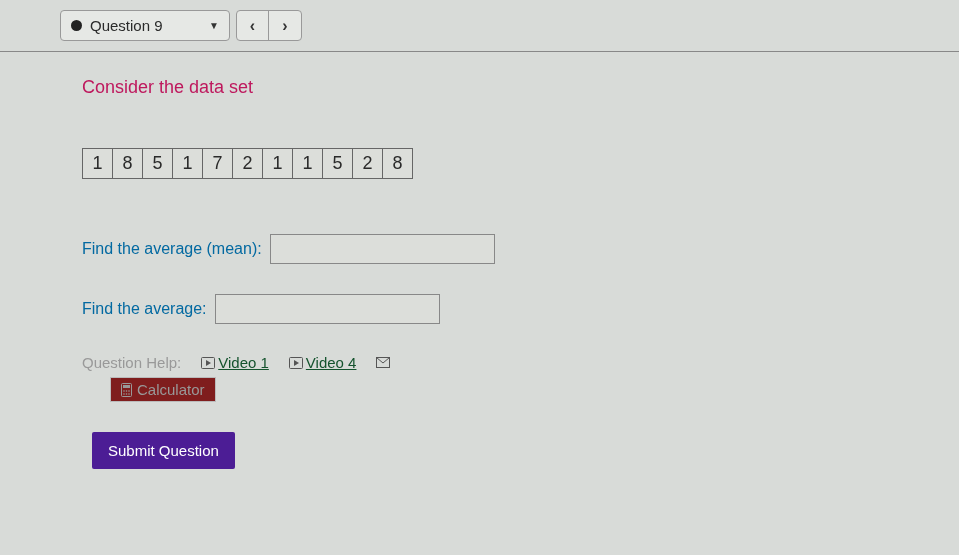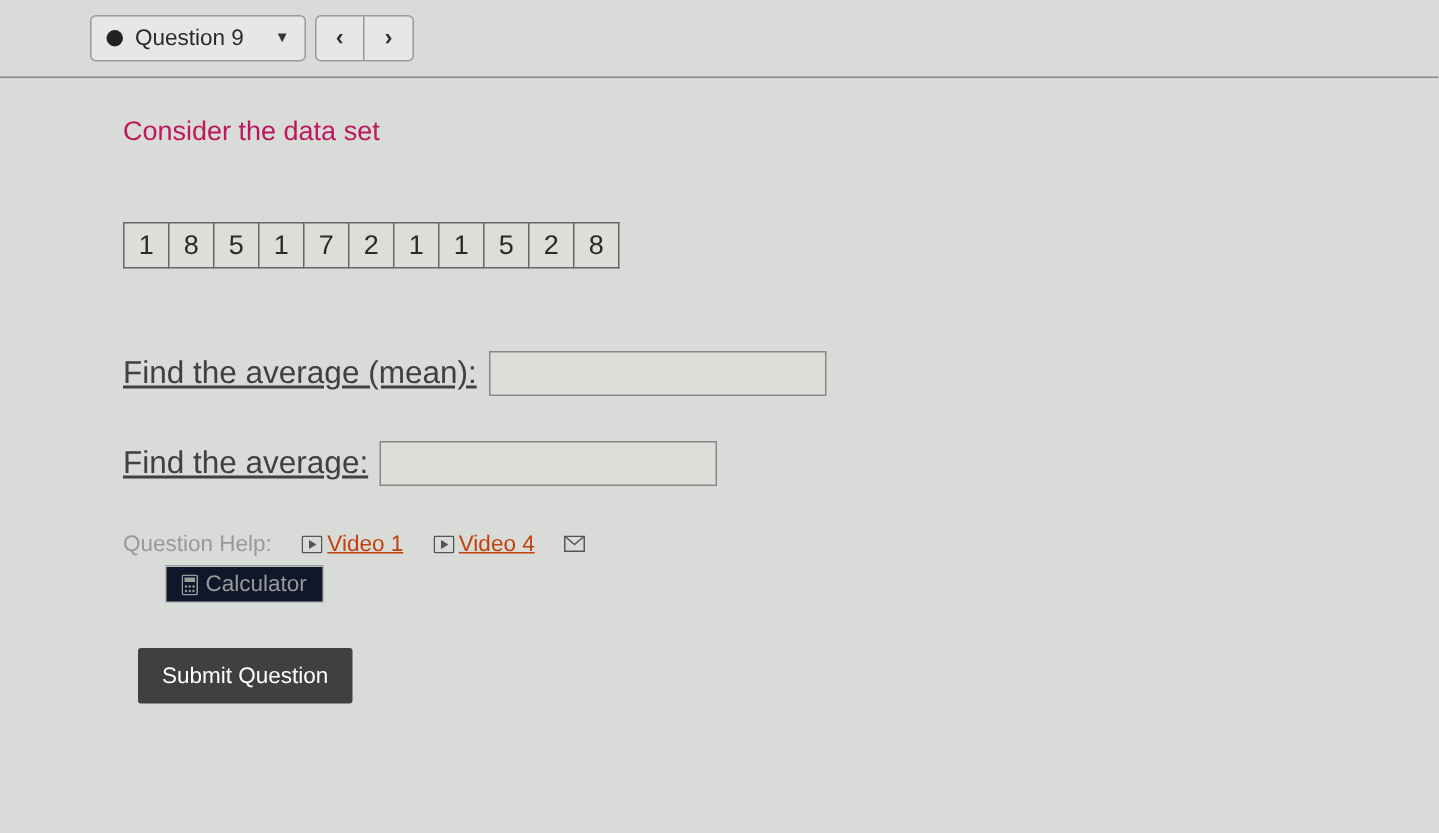--- a/index.html
+++ b/index.html
@@ -20,21 +20,21 @@
       border-bottom: 1px solid #888;
       padding-bottom: 10px;
     }
     .question-selector {
       display: flex;
       align-items: center;
       border: 1px solid #999;
       background: #e6e8e5;
       border-radius: 4px;
       padding: 6px 10px;
-      width: 144px;
+      width: 170px;
       position: relative;
       cursor: pointer;
     }
     .status-dot {
       width: 11px;
       height: 11px;
       background: #222;
       border-radius: 50%;
       margin-right: 8px;
     }
@@ -86,69 +86,68 @@
       font-size: 18px;
       background: #dcdeda;
     }
     .field-row {
       margin-bottom: 30px;
       display: flex;
       align-items: center;
       gap: 8px;
     }
     .field-label {
-      font-size: 21px;
-      color: #404040;
-      text-decoration: underline;
+      font-size: 16px;
+      color: #0369a1;
     }
     .text-input {
       width: 225px;
       height: 30px;
       border: 1px solid #888;
       background: #dcdeda;
       padding: 4px 6px;
       font-size: 15px;
     }
     .help-row {
       font-size: 15px;
       color: #999;
       margin-bottom: 6px;
       display: flex;
       align-items: center;
       gap: 20px;
       flex-wrap: wrap;
     }
     .help-link {
-      color: #c2410c;
+      color: #14532d;
       text-decoration: underline;
       cursor: pointer;
       display: inline-flex;
       align-items: center;
       gap: 3px;
     }
     .help-icon {
       display: inline-flex;
       align-items: center;
     }
     .calc-row {
       margin-left: 28px;
       margin-bottom: 30px;
       display: flex;
       align-items: center;
       gap: 5px;
       color: #999;
       font-size: 15px;
       border: 1px solid #bbb;
-      background: #0f172a;
+      background: #7f1d1d;
       padding: 3px 10px;
       width: fit-content;
       cursor: pointer;
     }
     .submit-btn {
-      background: #404040;
+      background: #4c1d95;
       color: #fff;
       border: none;
       padding: 10px 16px;
       font-size: 15px;
       cursor: pointer;
       border-radius: 2px;
       margin-left: 10px;
     }
   </style>
 </head>

